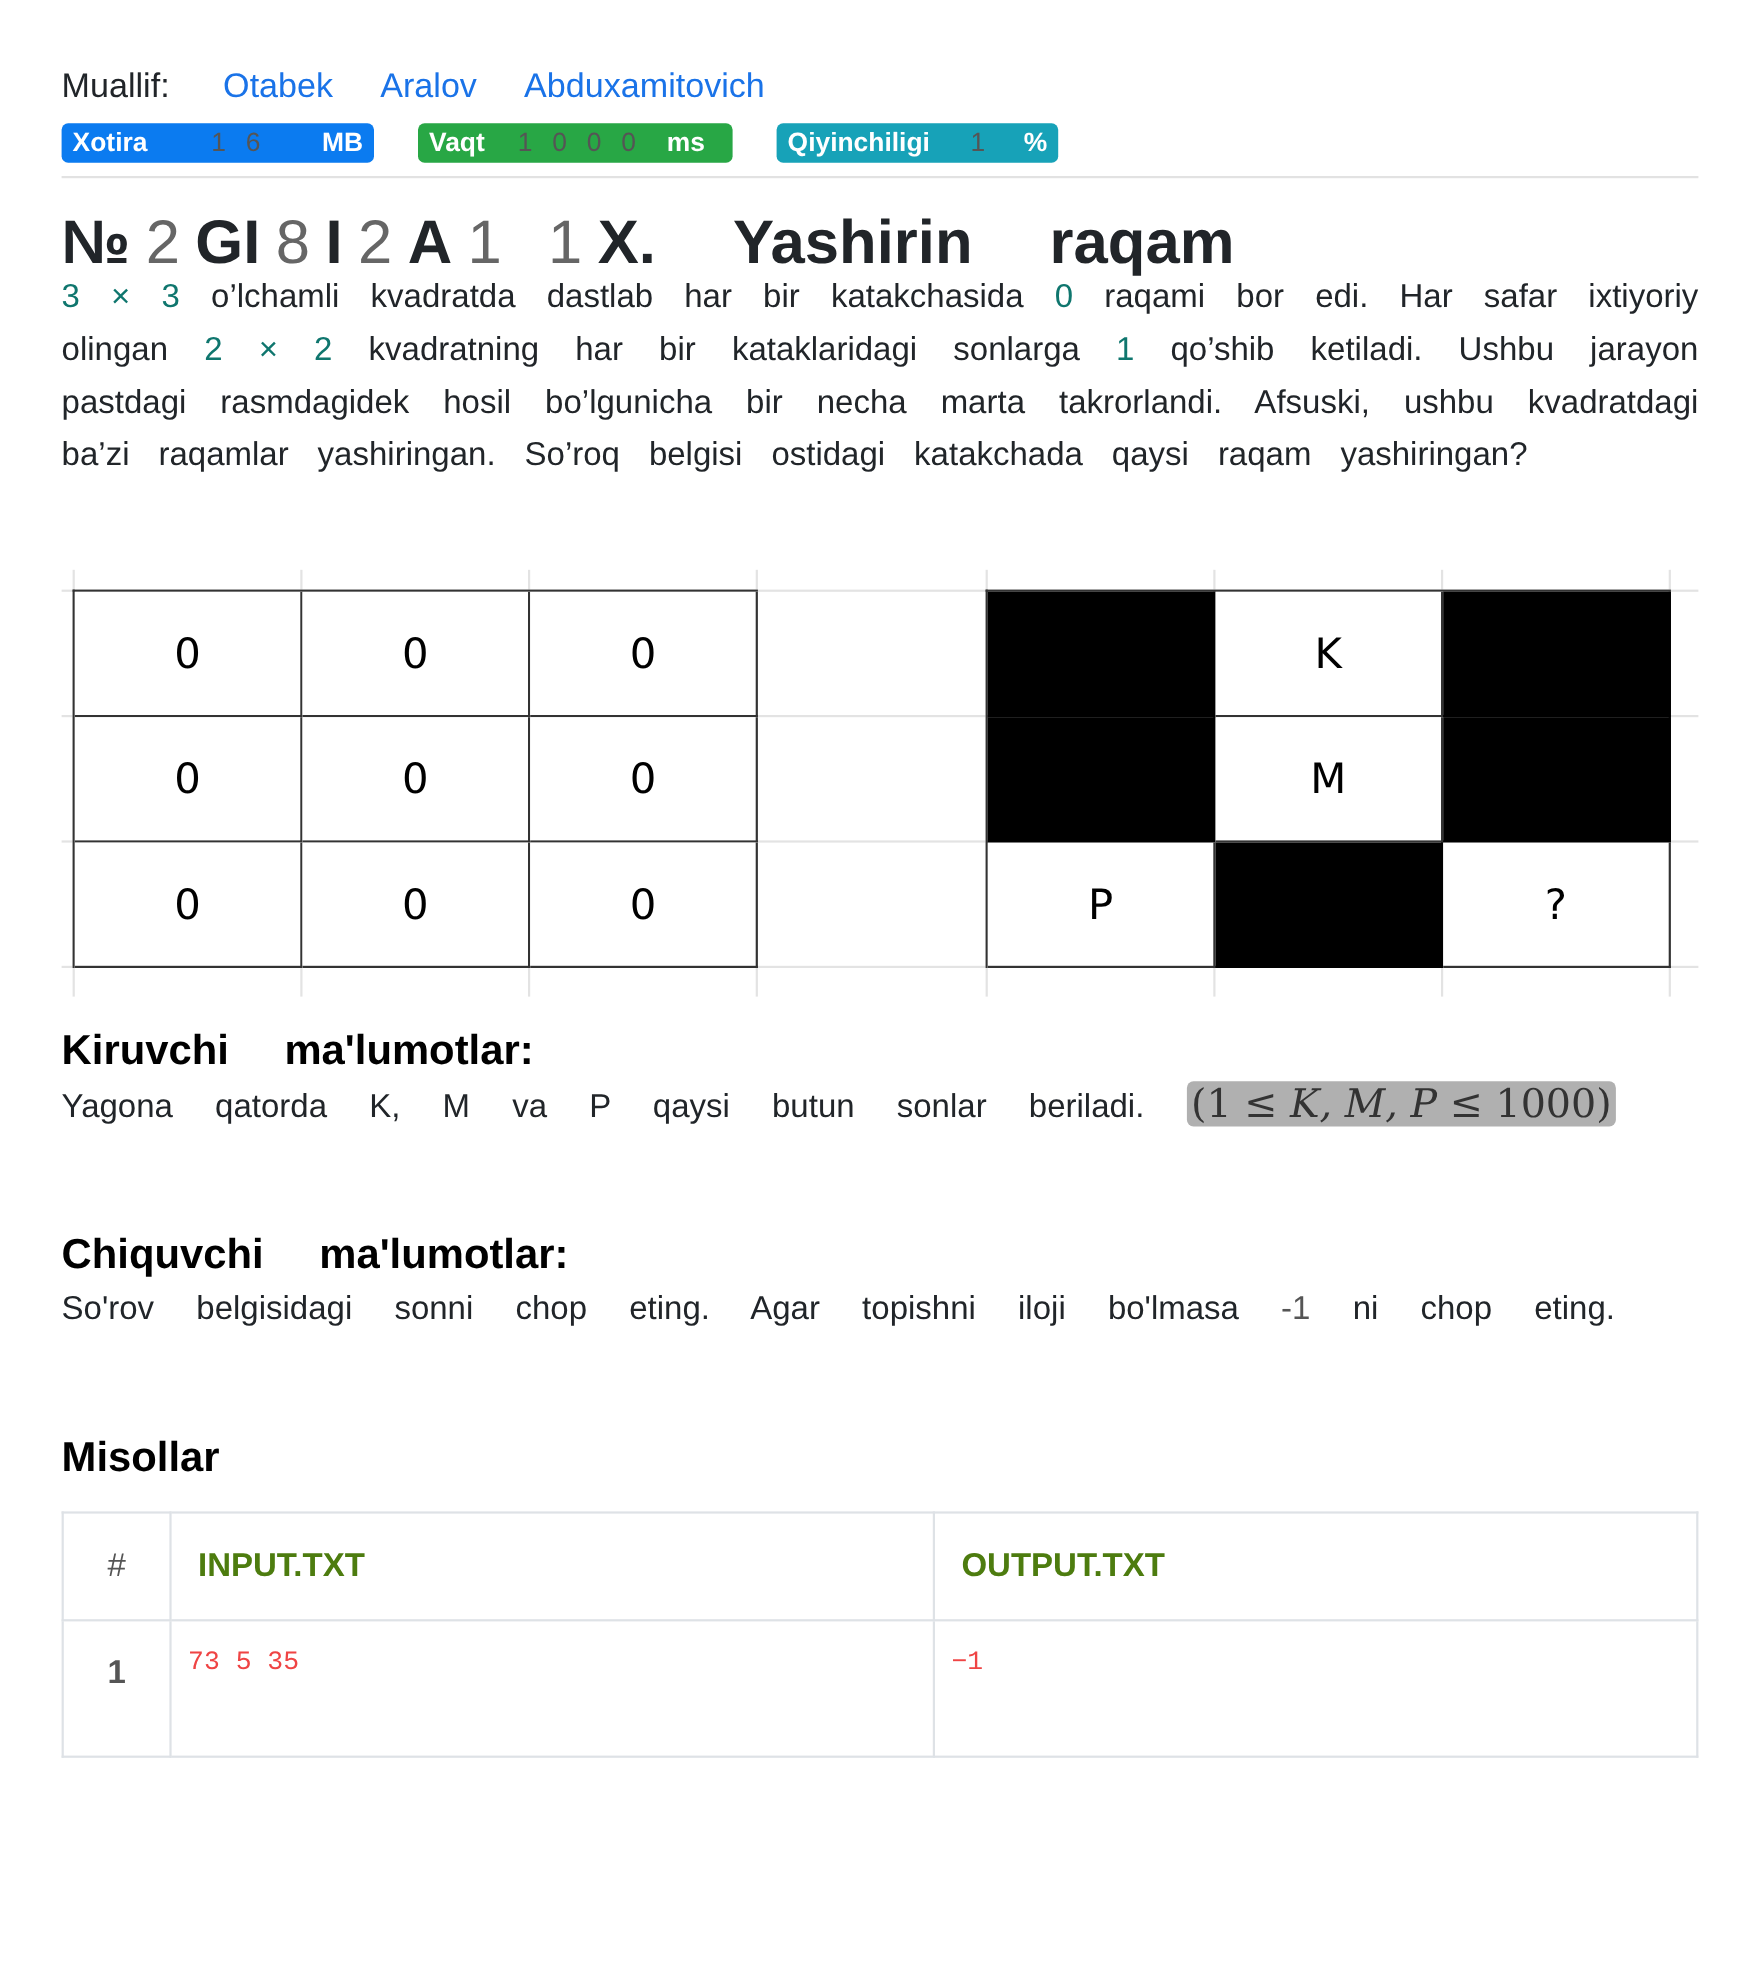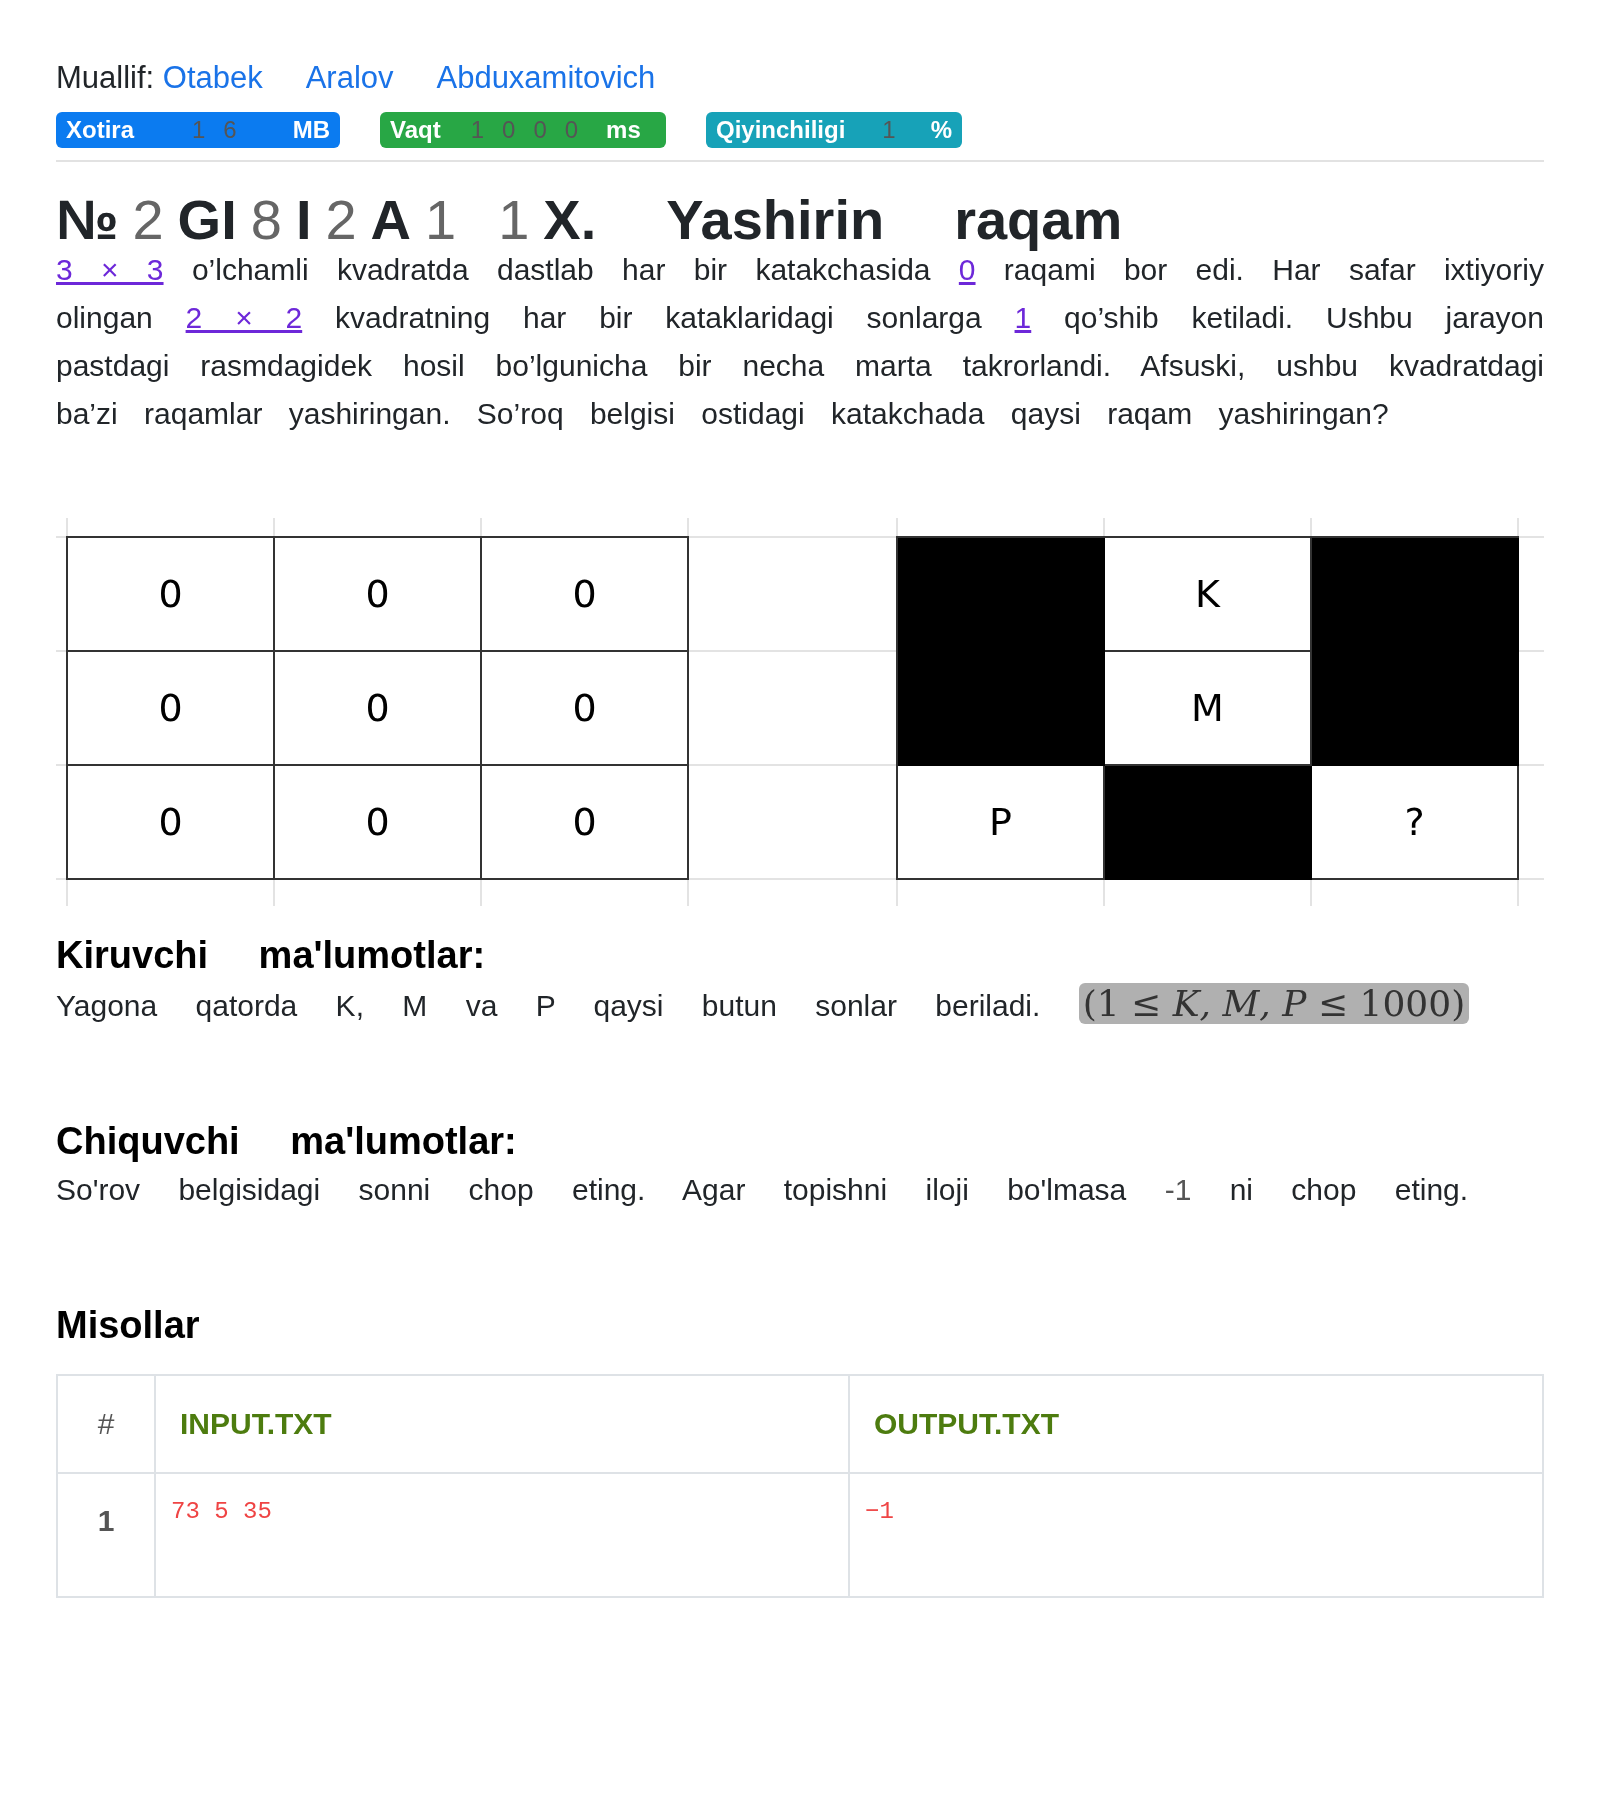--- a/index.html
+++ b/index.html
@@ -20,21 +20,21 @@
     }
     
     .author-line {
       position: absolute;
       top: 58px;
       left: 0;
       font-size: 31px;
       line-height: 40px;
       white-space: nowrap;
     }
-    .author-label { color: #212529; }
+    .author-label { color: #212529; margin-right: 40px; }
     .author-link { color: #1a73e8; text-decoration: none; margin-right: 36px; }
 
     
     .badges {
       position: absolute;
       top: 112px;
       left: 0;
       height: 36px;
       display: flex;
       gap: 40px;
@@ -89,21 +89,21 @@
       position: absolute;
       top: 246px;
       left: 0;
       width: 1488px;
       font-size: 30px;
       line-height: 48px;
       text-align: justify;
       word-spacing: 18px;
       color: #212529;
     }
-    .math-inline { color: #6d28d9; font-weight: normal; text-decoration: underline; }
+    .math-inline { color: #0f766e; font-weight: normal; }
 
     
     .figure {
       position: absolute;
       top: 518px;
       left: 0;
       width: 1488px;
       height: 388px;
     }
     .sheet-vline {

